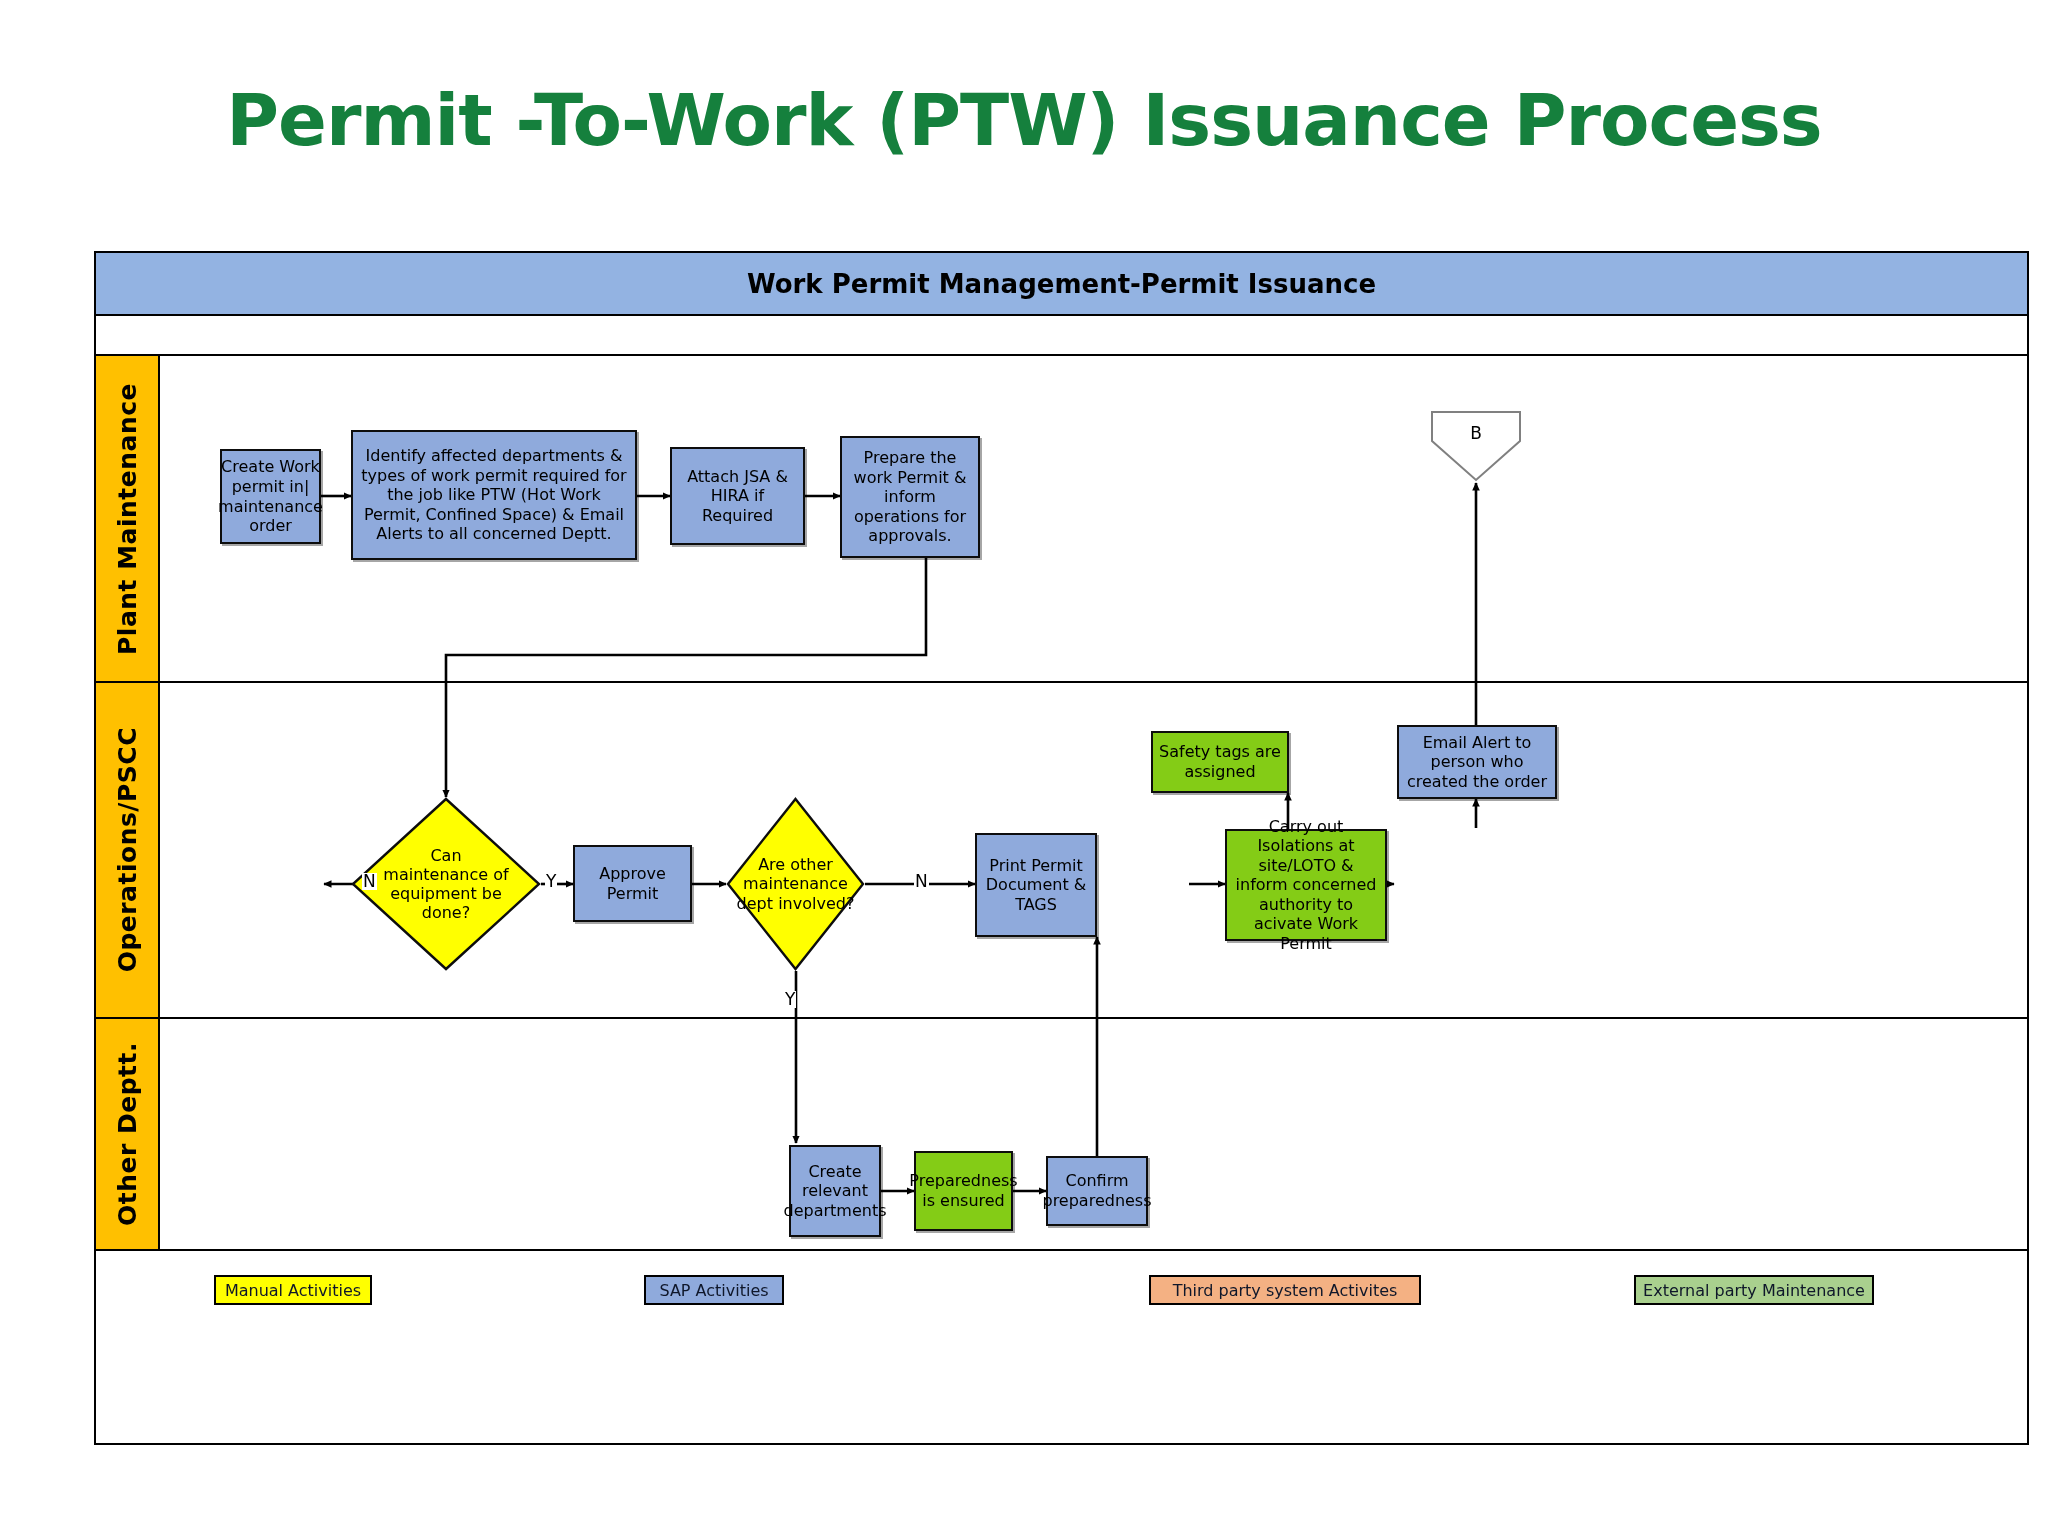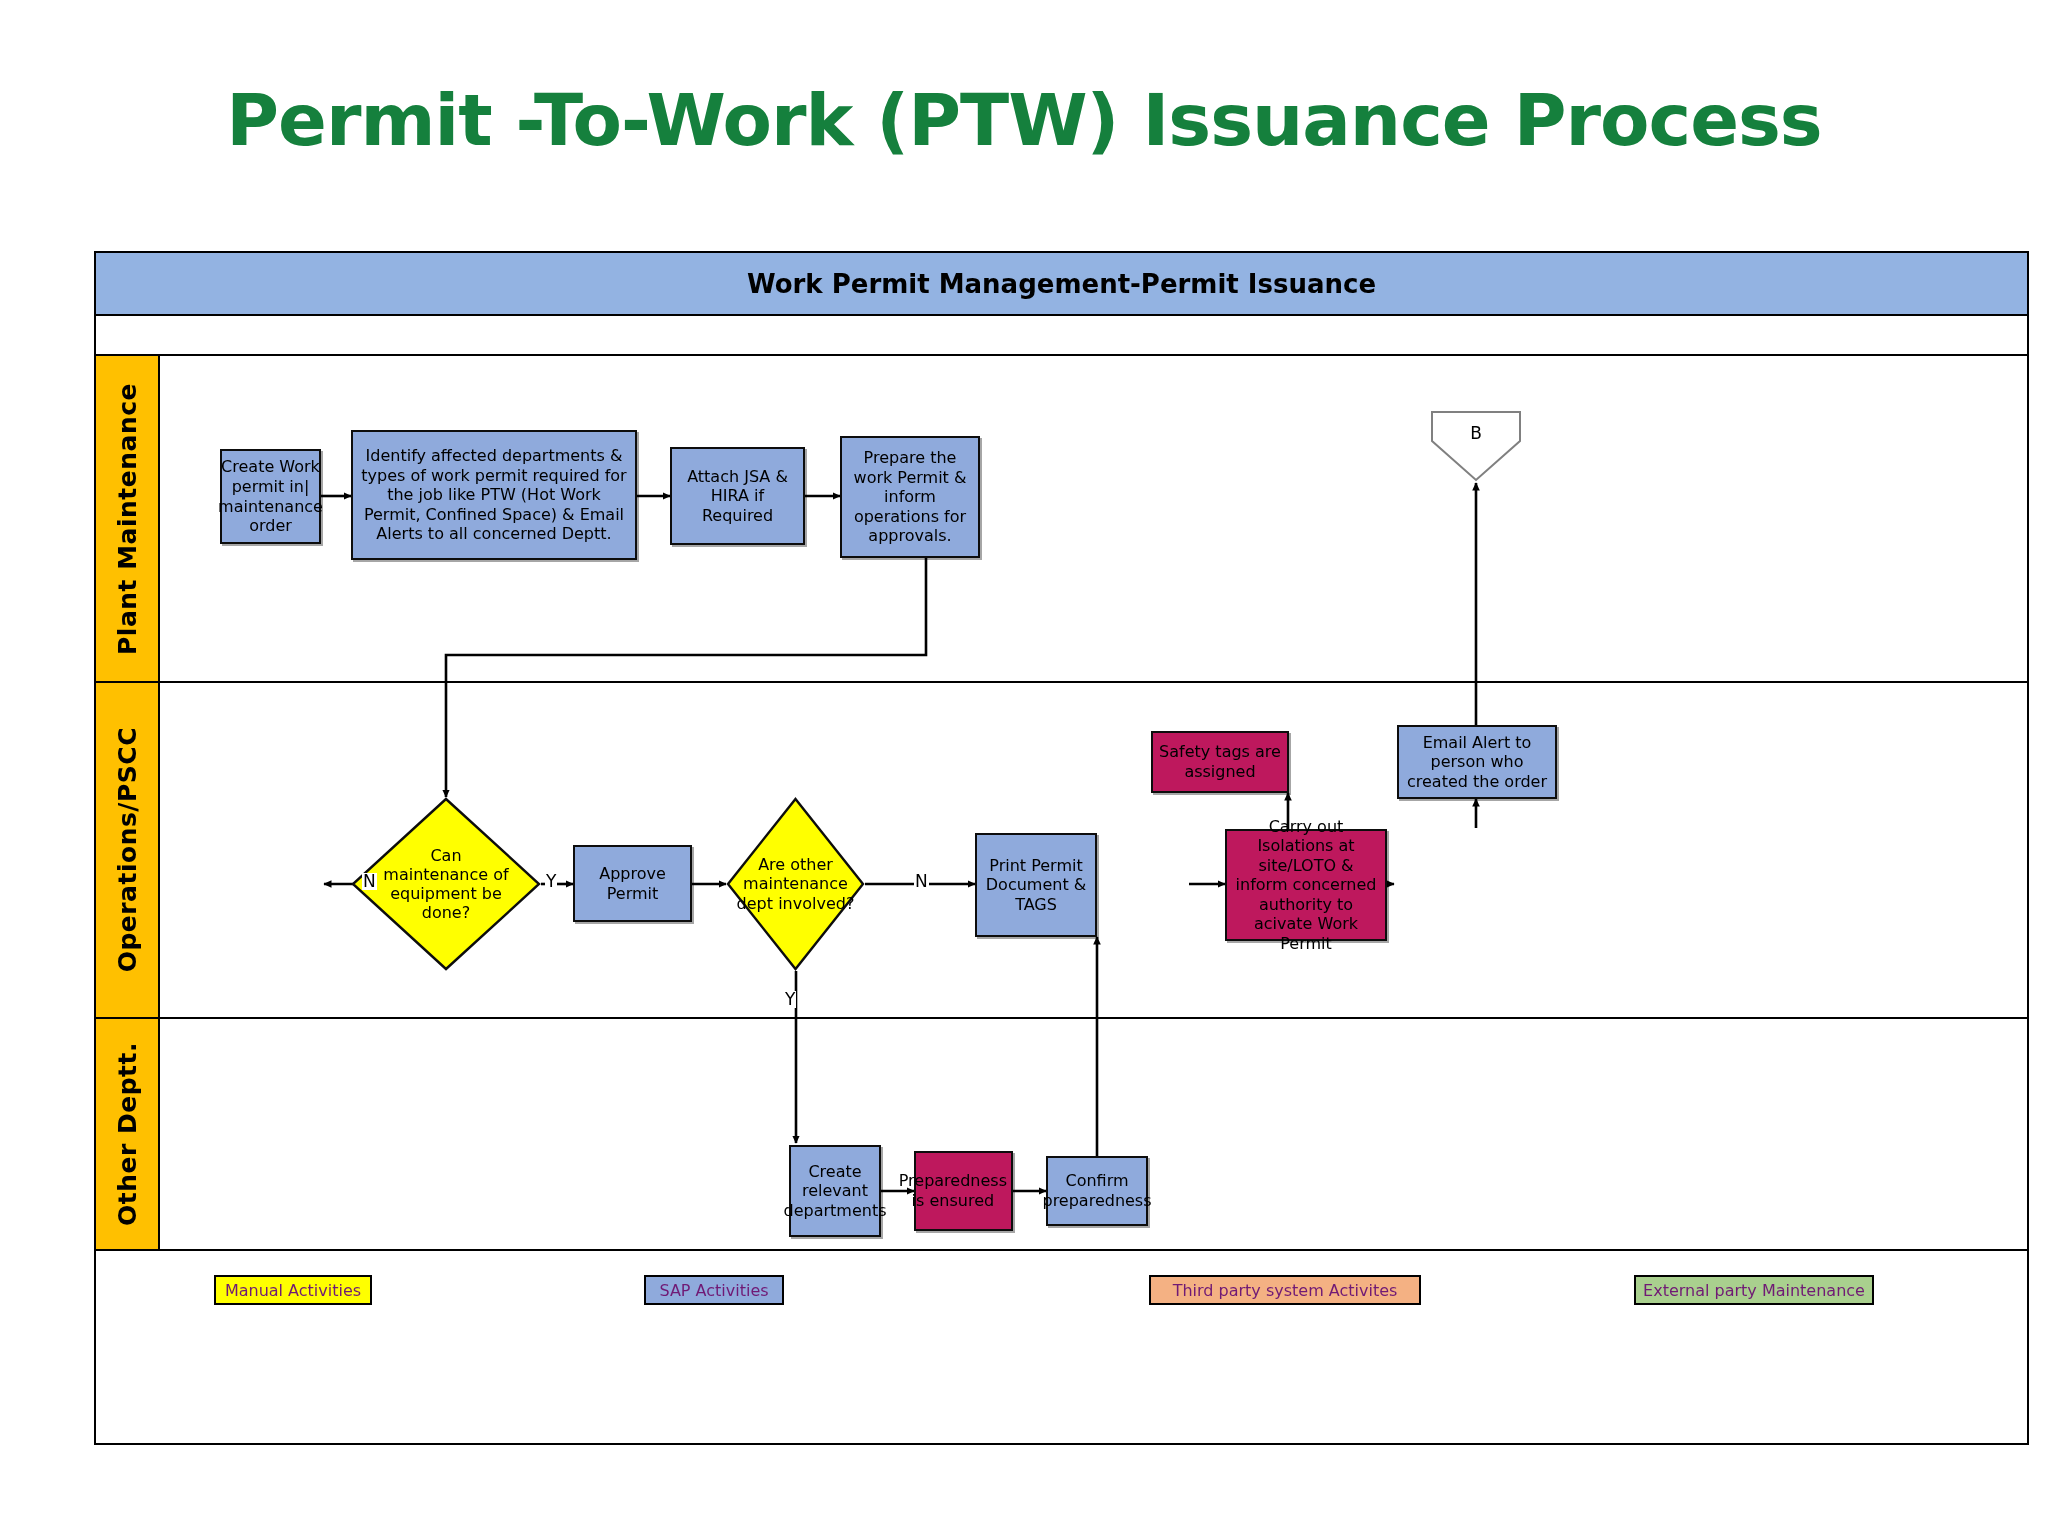--- a/index.html
+++ b/index.html
@@ -145,21 +145,21 @@
     justify-content: center;
     text-align: center;
     font-size: 16px;
     line-height: 1.22;
     color: #000000;
     font-family: "DejaVu Sans", sans-serif;
     padding: 2px 4px;
     box-shadow: 2px 2px 0 rgba(0,0,0,0.35);
   }
   .node.sap    { background: #8faadc; }
-  .node.manual { background: #be185d; justify-content: flex-end; }
+  .node.manual { background: #84cc16; }
 
   
   .diamond {
     position: absolute;
     display: flex;
     align-items: center;
     justify-content: center;
   }
   .diamond .dshape {
     position: absolute;
@@ -216,21 +216,21 @@
   .legend-item {
     position: absolute;
     top: 24px;
     height: 30px;
     border: 2px solid #000000;
     box-sizing: border-box;
     display: flex;
     align-items: center;
     justify-content: center;
     font-size: 16px;
-    color: #701a75;
+    color: #0f172a;
     font-family: "DejaVu Sans", sans-serif;
     white-space: nowrap;
     padding: 0 8px;
   }
 </style>
 </head>
 <body>
 
 <div id="page-title">Permit -To-Work (PTW) Issuance Process</div>
 

